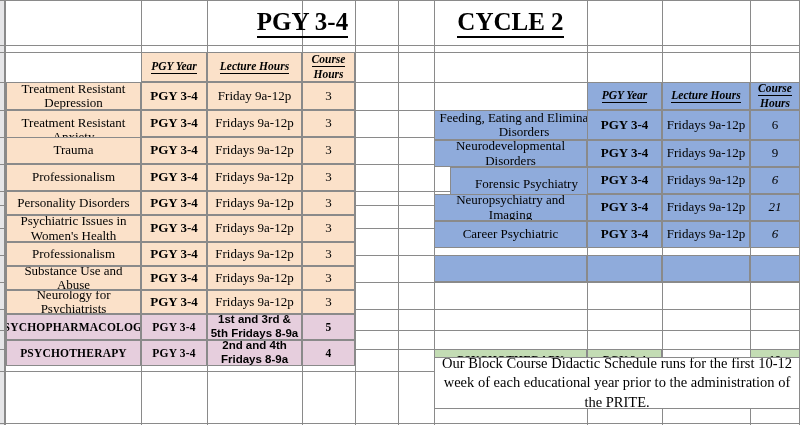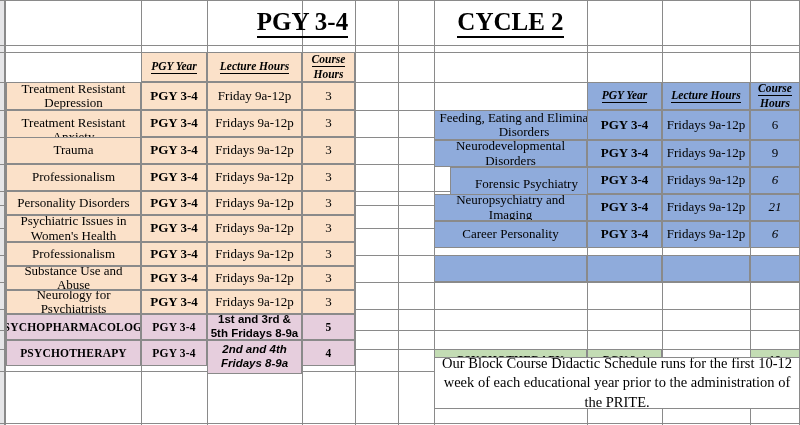--- a/index.html
+++ b/index.html
@@ -191,21 +191,21 @@
       <div class="cell bordered peach body-txt" style="left: 6px; top: 290px; width: 135px; height: 24px; font-family: Liberation Serif, serif;">Neurology for Psychiatrists</div>
       <div class="cell bordered peach body-txt bold" style="left: 141px; top: 290px; width: 66px; height: 24px;">PGY 3-4</div>
       <div class="cell bordered peach body-txt" style="left: 207px; top: 290px; width: 95px; height: 24px;">Fridays 9a-12p</div>
       <div class="cell bordered peach body-txt" style="left: 302px; top: 290px; width: 53px; height: 24px;">3</div>
       <div class="cell bordered pink emph-row" style="left: 6px; top: 314px; width: 135px; height: 26px;">PSYCHOPHARMACOLOGY</div>
       <div class="cell bordered pink emph-row" style="left: 141px; top: 314px; width: 66px; height: 26px;">PGY 3-4</div>
       <div class="cell bordered pink sans-bold" style="left: 207px; top: 314px; width: 95px; height: 26px; padding: 0px 2px;">1st and 3rd &amp; 5th Fridays 8-9a</div>
       <div class="cell bordered pink emph-row" style="left: 302px; top: 314px; width: 53px; height: 26px;">5</div>
       <div class="cell bordered pink emph-row" style="left: 6px; top: 340px; width: 135px; height: 26px;">PSYCHOTHERAPY</div>
       <div class="cell bordered pink emph-row" style="left: 141px; top: 340px; width: 66px; height: 26px;">PGY 3-4</div>
-      <div class="cell bordered pink sans-bold" style="left: 207px; top: 340px; width: 95px; height: 34px; padding: 0px 2px; font-style: italic;">2nd and 4th Fridays 8-9a</div>
+      <div class="cell bordered pink sans-bold" style="left: 207px; top: 340px; width: 95px; height: 26px; padding: 0px 2px;">2nd and 4th Fridays 8-9a</div>
       <div class="cell bordered pink emph-row" style="left: 302px; top: 340px; width: 53px; height: 26px;">4</div>
     </div>
 
 
   <div class="cell thead blue bordered" style="left:587px; top:82px; width:75px; height:28px;">
     <span class="u">PGY Year</span>
   </div>
   <div class="cell thead blue bordered" style="left:662px; top:82px; width:88px; height:28px;">
     <span class="u">Lecture Hours</span>
   </div>
@@ -224,21 +224,21 @@
       <div class="cell bordered blue body-txt" style="left: 662px; top: 140px; width: 88px; height: 27px;">Fridays 9a-12p</div>
       <div class="cell bordered blue body-txt" style="left: 750px; top: 140px; width: 50px; height: 27px;">9</div>
       <div class="cell bordered blue body-txt" style="left: 434px; top: 167px; width: 153px; height: 34px; margin-left: 16px;">Forensic Psychiatry</div>
       <div class="cell bordered blue body-txt bold" style="left: 587px; top: 167px; width: 75px; height: 27px;">PGY 3-4</div>
       <div class="cell bordered blue body-txt" style="left: 662px; top: 167px; width: 88px; height: 27px;">Fridays 9a-12p</div>
       <div class="cell bordered blue body-txt ital" style="left: 750px; top: 167px; width: 50px; height: 27px;">6</div>
       <div class="cell bordered blue body-txt" style="left: 434px; top: 194px; width: 153px; height: 27px;">Neuropsychiatry and Imaging</div>
       <div class="cell bordered blue body-txt bold" style="left: 587px; top: 194px; width: 75px; height: 27px;">PGY 3-4</div>
       <div class="cell bordered blue body-txt" style="left: 662px; top: 194px; width: 88px; height: 27px;">Fridays 9a-12p</div>
       <div class="cell bordered blue body-txt ital" style="left: 750px; top: 194px; width: 50px; height: 27px;">21</div>
-      <div class="cell bordered blue body-txt" style="left: 434px; top: 221px; width: 153px; height: 27px;">Career Personality</div>
+      <div class="cell bordered blue body-txt" style="left: 434px; top: 221px; width: 153px; height: 27px;">Career Psychiatric</div>
       <div class="cell bordered blue body-txt bold" style="left: 587px; top: 221px; width: 75px; height: 27px;">PGY 3-4</div>
       <div class="cell bordered blue body-txt" style="left: 662px; top: 221px; width: 88px; height: 27px;">Fridays 9a-12p</div>
       <div class="cell bordered blue body-txt ital" style="left: 750px; top: 221px; width: 50px; height: 27px;">6</div>
     </div>
 
   <div class="cell blue bordered" style="left:434px; top:255px; width:153px; height:27px;"></div>
   <div class="cell blue bordered" style="left:587px; top:255px; width:75px; height:27px;"></div>
   <div class="cell blue bordered" style="left:662px; top:255px; width:88px; height:27px;"></div>
   <div class="cell blue bordered" style="left:750px; top:255px; width:50px; height:27px;"></div>
 

